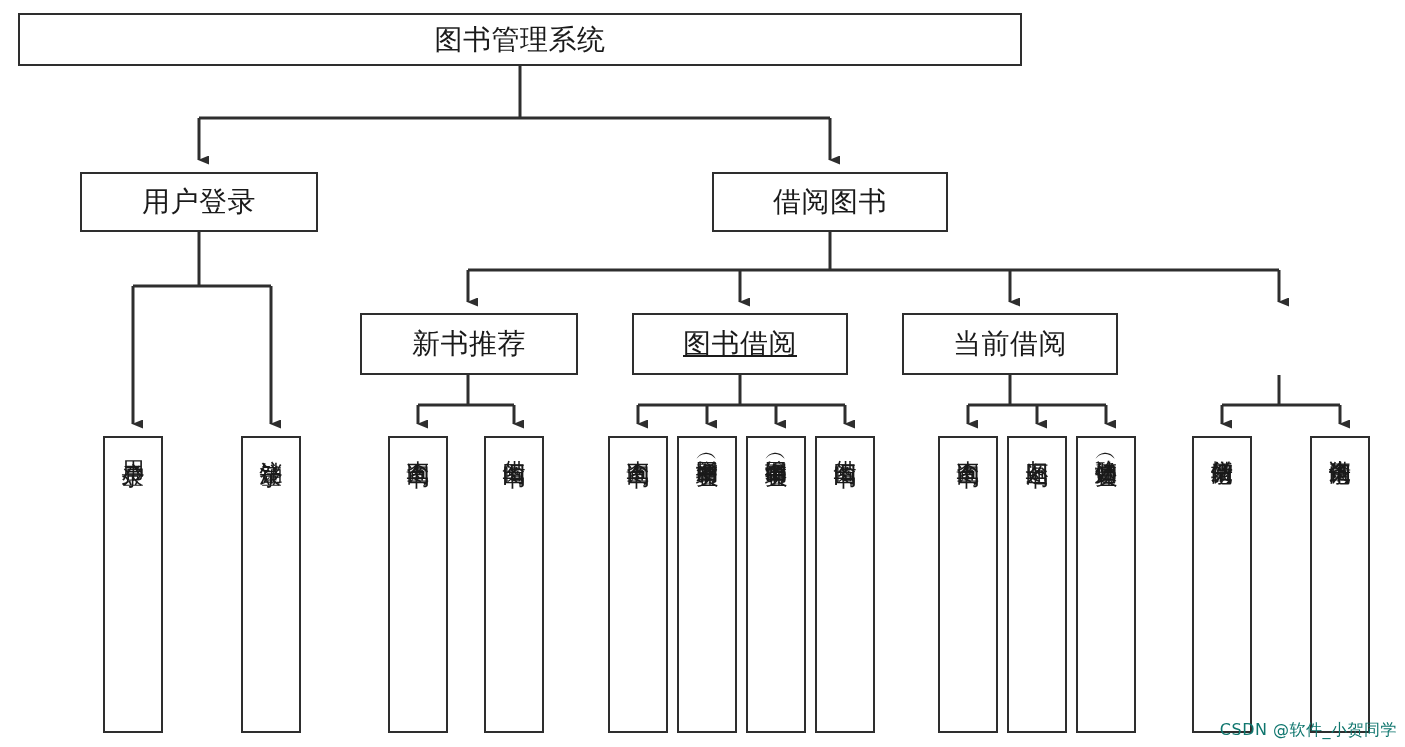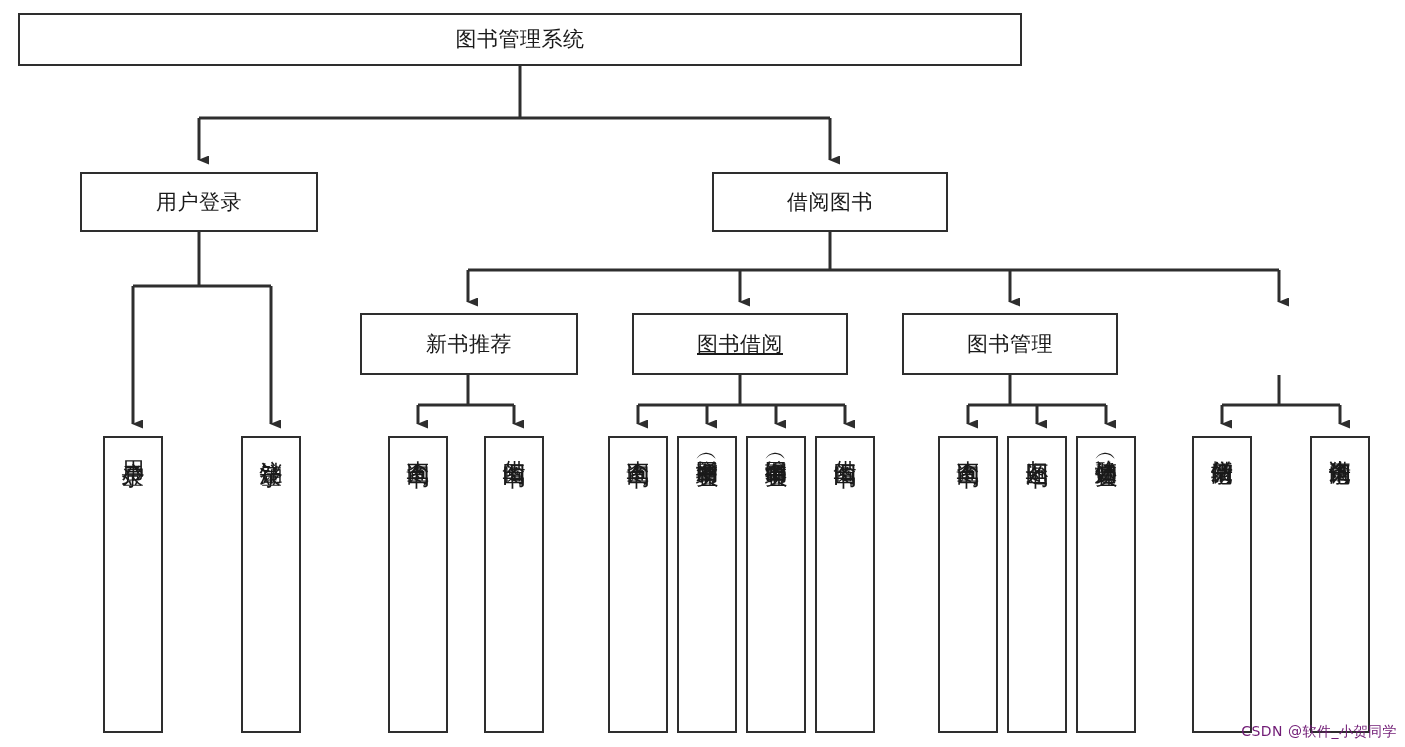--- a/index.html
+++ b/index.html
@@ -35,21 +35,21 @@
     justify-content: center;
     color: #1a1a1a;
   }
   .node .label {
     display: block;
     text-align: center;
     line-height: 1.18;
     white-space: nowrap;
   }
   .node.horiz .label {
-    font-size: 21px;
+    font-size: 28px;
     letter-spacing: 0.5px;
   }
   .node.vert {
     align-items: flex-start;
     justify-content: center;
     padding-top: 4px;
   }
   .node.vert .label {
     writing-mode: vertical-rl;
     text-orientation: upright;
@@ -58,22 +58,22 @@
     line-height: 1;
   }
   .node.vert.tall .label {
     font-size: 22px;
     letter-spacing: 1px;
   }
   #watermark {
     position: absolute;
     right: 8px;
     bottom: 6px;
-    font-size: 14px;
-    color: #701a75;
+    font-size: 16px;
+    color: #0f766e;
     letter-spacing: 0.5px;
     white-space: nowrap;
   }
 </style>
 </head>
 <body>
 
 <div id="canvas">
 
   <svg class="wires" viewBox="0 0 1405 747">
@@ -140,21 +140,21 @@
 
   <div class="node horiz" style="left:360px; top:313px; width:218px; height:62px;">
     <span class="label">新书推荐</span>
   </div>
 
   <div class="node horiz" style="left:632px; top:313px; width:216px; height:62px;text-decoration:underline;">
     <span class="label">图书借阅</span>
   </div>
 
   <div class="node horiz" style="left:902px; top:313px; width:216px; height:62px;">
-    <span class="label">图书管理</span>
+    <span class="label">当前借阅</span>
   </div>
 
 
   <div class="node vert" style="left:103px; top:436px; width:60px; height:297px;">
     <span class="label">用户登录</span>
   </div>
 
   <div class="node vert" style="left:241px; top:436px; width:60px; height:297px;">
     <span class="label">注销登录</span>
   </div>

